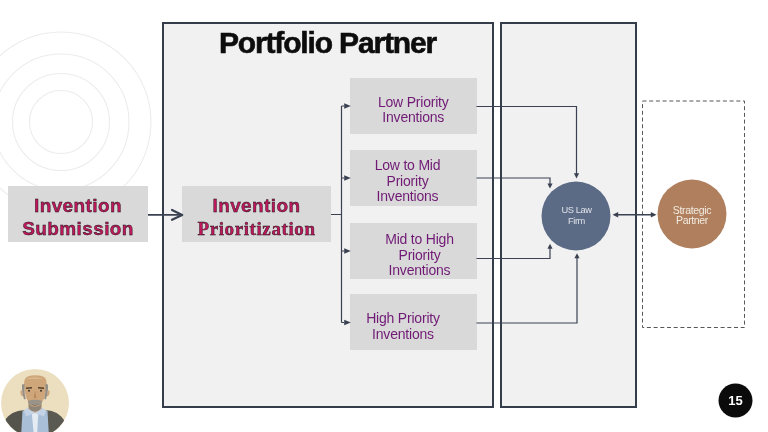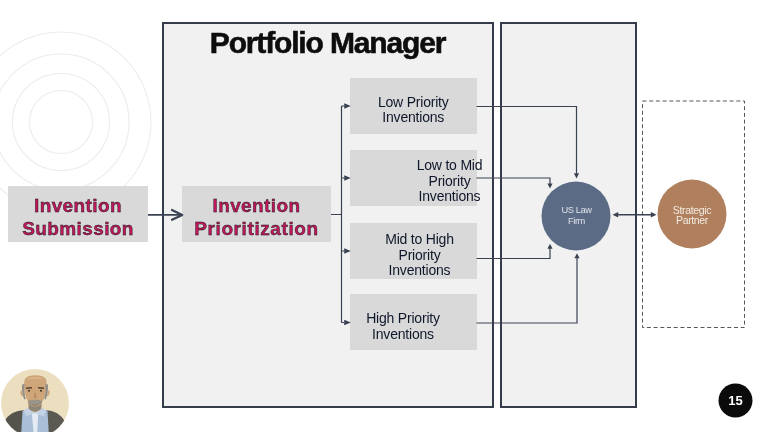--- a/index.html
+++ b/index.html
@@ -3,21 +3,21 @@
 <meta charset="utf-8">
 <style>
   html,body{margin:0;padding:0;}
   body{width:768px;height:432px;background:#ffffff;overflow:hidden;position:relative;
        font-family:"Liberation Sans", sans-serif;}
   .abs{position:absolute;}
   .panel{background:#f1f1f2;border:2.5px solid #353c4a;box-sizing:border-box;}
   .gbox{background:#d9d9d9;}
   .biglabel{font-weight:bold;font-size:19px;line-height:22.5px;color:#be185d;
             letter-spacing:0.4px;text-align:center;-webkit-text-stroke:0.4px #121212;}
-  .smalltext{font-size:14px;line-height:15.5px;color:#0f172a;letter-spacing:-0.2px;text-align:center;}
+  .smalltext{font-size:14px;line-height:15.5px;color:#701a75;letter-spacing:-0.2px;text-align:center;}
 </style>
 </head>
 <body>
 
 <svg class="abs" style="left:0;top:0;" width="768" height="432">
   <g fill="none" stroke="#ececec" stroke-width="1.1">
     <circle cx="61" cy="122" r="31.5"></circle>
     <circle cx="61" cy="122" r="48.5"></circle>
     <circle cx="61" cy="122" r="68"></circle>
     <circle cx="61" cy="122" r="90"></circle>
@@ -25,33 +25,33 @@
 </svg>
 
 <div class="abs panel" style="left:161.5px;top:21.5px;width:332px;height:386.5px;"></div>
 
 <div class="abs panel" style="left:499.5px;top:21.5px;width:137px;height:386.5px;"></div>
 
 <svg class="abs" style="left:0;top:0;" width="768" height="432">
   <rect x="642.5" y="101" width="102" height="226.5" fill="none" stroke="#575757" stroke-width="1" stroke-dasharray="4 2.7"></rect>
 </svg>
 
-<div class="abs" style="left:161.5px;top:25.4px;width:332px;text-align:center;font-weight:bold;font-size:30px;line-height:36px;color:#0d0d0d;letter-spacing:-1.15px;-webkit-text-stroke:0.6px #0d0d0d;">Portfolio Manager</div>
+<div class="abs" style="left:161.5px;top:25.4px;width:332px;text-align:center;font-weight:bold;font-size:30px;line-height:36px;color:#0d0d0d;letter-spacing:-1.15px;-webkit-text-stroke:0.6px #0d0d0d;">Portfolio Partner</div>
 
 <div class="abs gbox" style="left:8px;top:186px;width:140px;height:56px;"></div>
 <div class="abs gbox" style="left:182px;top:186px;width:149px;height:56px;"></div>
 <div class="abs biglabel" style="left:8px;top:195.2px;width:140px;">Invention<br>Submission</div>
-<div class="abs biglabel" style="left:182px;top:195.2px;width:149px;">Invention<br><span style="letter-spacing:0.6px;">Prioritization</span></div>
+<div class="abs biglabel" style="left:182px;top:195.2px;width:149px;">Invention<br><span style="letter-spacing:0.6px;font-family:Liberation Serif, serif;">Prioritization</span></div>
 
 <div class="abs gbox" style="left:350px;top:78px;width:126.5px;height:56px;"></div>
 <div class="abs gbox" style="left:350px;top:150px;width:126.5px;height:56px;"></div>
 <div class="abs gbox" style="left:350px;top:223px;width:126.5px;height:56px;"></div>
 <div class="abs gbox" style="left:350px;top:293.5px;width:126.5px;height:56.5px;"></div>
 <div class="abs smalltext" style="left:350px;top:94.9px;width:126.5px;">Low Priority<br>Inventions</div>
-<div class="abs smalltext" style="left:350px;top:158.4px;width:115px;padding-left:42px;">Low to Mid<br>Priority<br>Inventions</div>
+<div class="abs smalltext" style="left:350px;top:158.4px;width:115px;">Low to Mid<br>Priority<br>Inventions</div>
 <div class="abs smalltext" style="left:350px;top:232.3px;width:139px;">Mid to High<br>Priority<br>Inventions</div>
 <div class="abs smalltext" style="left:350px;top:311px;width:106px;">High Priority<br>Inventions</div>
 
 <svg class="abs" style="left:0;top:0;" width="768" height="432">
 
   <g stroke="#3a4252" fill="none">
     <line x1="148" y1="214.9" x2="180.5" y2="214.9" stroke-width="1.9"></line>
     <path d="M172,210 L182.2,214.9 L172,219.8" stroke-width="2.2" stroke-linecap="round" stroke-linejoin="round"></path>
   </g>
 

